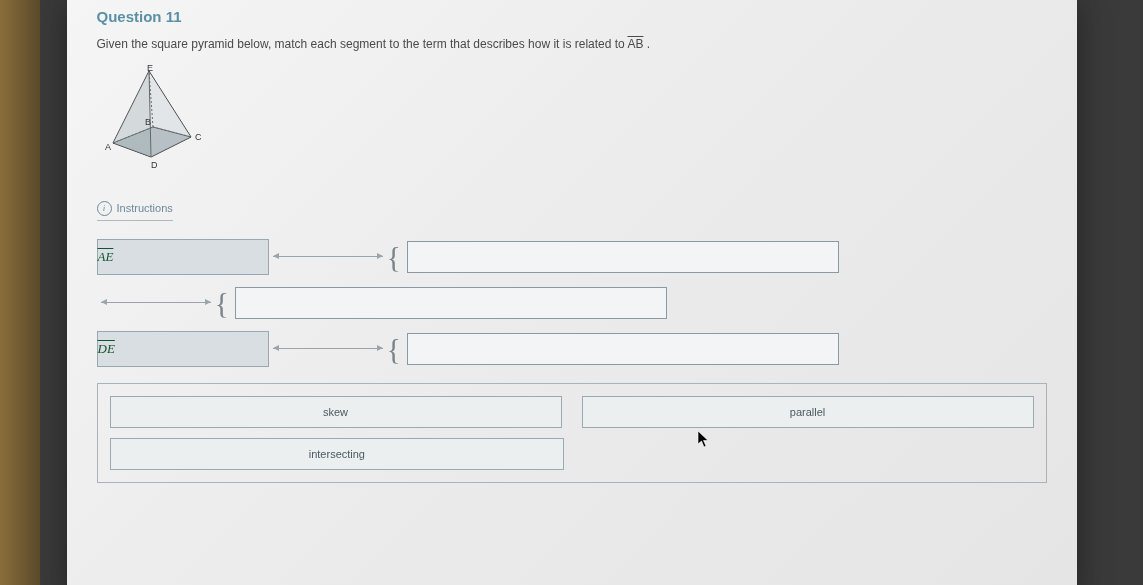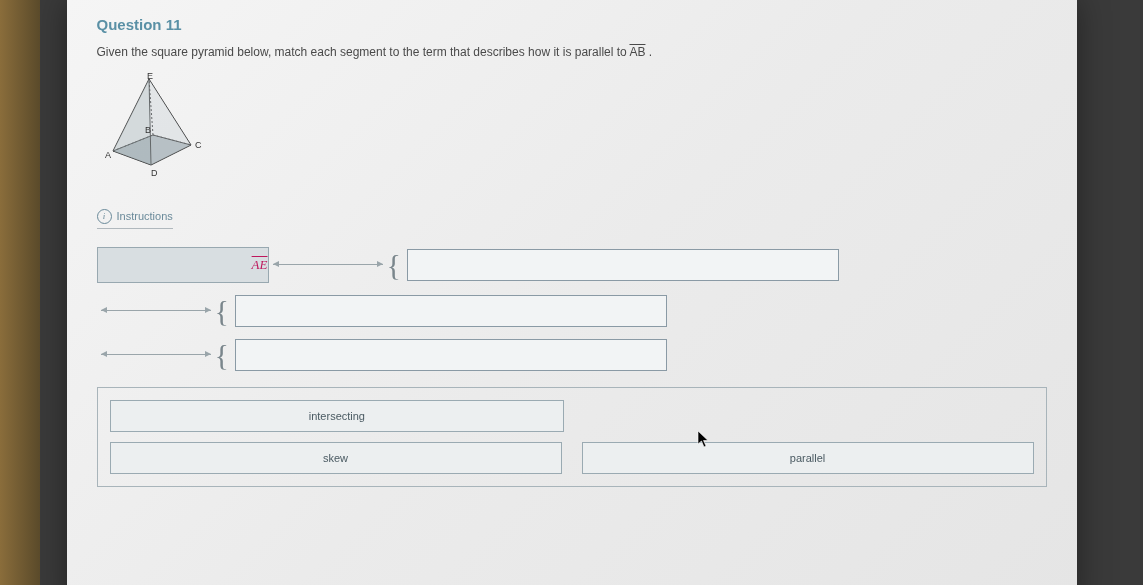--- a/index.html
+++ b/index.html
@@ -1,25 +1,25 @@
 <!DOCTYPE html>
 <html><head>
 <meta charset="utf-8">
 <style>
 body{margin:0;font-family:Arial,Helvetica,sans-serif;background:#3a3a3a;display:flex;justify-content:center;align-items:flex-start;min-height:585px;overflow:hidden}
 .page{width:950px;background:linear-gradient(135deg,#f5f5f5 0%,#ebebeb 50%,#e5e5e5 100%);padding:0 30px 20px 30px;min-height:585px;position:relative;box-shadow:0 0 30px rgba(0,0,0,.4)}
 .left-edge{position:fixed;left:0;top:0;bottom:0;width:40px;background:linear-gradient(90deg,#8a6d3b 0%,#5a4a2a 100%);z-index:10}
-.qnum{color:#5a90a5;font-weight:bold;font-size:15px;margin:0 0 12px 0;padding-top:16px}
+.qnum{color:#5a90a5;font-weight:bold;font-size:15px;margin:0 0 12px 0;padding-top:8px}
 .prompt{color:#4a4a4a;font-size:12px;margin-bottom:14px}
 .prompt .ov{text-decoration:overline;}
 .pyramid{margin:4px 0 18px 6px}
 .instructions{display:inline-flex;align-items:center;gap:5px;color:#6a8a9a;font-size:11px;border-bottom:1px solid #b0b8bd;padding-bottom:4px;margin-bottom:18px;cursor:pointer}
 .instructions .circ{width:13px;height:13px;border:1px solid #6a8a9a;border-radius:50%;display:inline-flex;align-items:center;justify-content:center;font-size:9px;font-style:italic;font-family:serif}
 .match-row{display:flex;align-items:center;margin-bottom:12px}
-.seg-box{width:170px;height:34px;background:#d8dee1;border:1px solid #98a8b0;display:flex;align-items:center;justify-content:flex-end;font-style:italic;font-family:'Times New Roman',serif;font-size:13px;color:#be185d}
+.seg-box{width:170px;height:34px;background:#d8dee1;border:1px solid #98a8b0;display:flex;align-items:center;justify-content:flex-start;font-style:italic;font-family:'Times New Roman',serif;font-size:13px;color:#14532d}
 .seg-box span{text-decoration:overline}
 .connector{width:110px;height:1px;background:#9aa5aa;position:relative;margin:0 4px}
 .connector::before,.connector::after{content:'';position:absolute;top:-3px;width:0;height:0;border-top:3.5px solid transparent;border-bottom:3.5px solid transparent}
 .connector::before{left:0;border-right:6px solid #9aa5aa}
 .connector::after{right:0;border-left:6px solid #9aa5aa}
 .brace{font-size:30px;color:#7a868c;font-family:serif;line-height:20px;margin-right:6px}
 .drop-box{width:430px;height:30px;border:1px solid #8a9aa5;background:#f2f4f5}
 .bank{border:1px solid #a8b4ba;padding:12px;margin-top:16px}
 .bank-row{display:flex;gap:20px;margin-bottom:10px}
 .bank-row:last-child{margin-bottom:0}
@@ -29,21 +29,21 @@
 </head>
 <body>
 
 <div class="left-edge"></div>
 
 <div class="page">
 
   <div class="qnum">Question 11</div>
 
   <div class="prompt">
-    <span>Given the square pyramid below, match each segment to the term that describes how it is parallel to </span>
+    <span>Given the square pyramid below, match each segment to the term that describes how it is related to </span>
     <span class="ov">AB</span>
     <span> .</span>
   </div>
 
   <div class="pyramid">
     <svg width="120" height="110" viewBox="0 0 120 110">
       <polygon points="10,78 50,62 88,72 48,92" fill="#7a8a92" fill-opacity="0.55" stroke="#333" stroke-width="1"></polygon>
       <line x1="10" y1="78" x2="46" y2="6" stroke="#333" stroke-width="1"></line>
       <line x1="88" y1="72" x2="46" y2="6" stroke="#333" stroke-width="1"></line>
       <line x1="48" y1="92" x2="46" y2="6" stroke="#333" stroke-width="1"></line>
@@ -73,33 +73,36 @@
       <div class="connector"></div>
       <div class="brace">{</div>
       <div class="drop-box"></div>
     </div>
     <div class="match-row">
       <div class="connector"></div>
       <div class="brace">{</div>
       <div class="drop-box"></div>
     </div>
     <div class="match-row">
+      <div class="seg-box">
+          <span>DE</span>
+        </div>
       <div class="connector"></div>
       <div class="brace">{</div>
       <div class="drop-box"></div>
     </div>
   </div>
 
   <div class="bank">
     <div class="bank-row">
-      <div class="term" style="max-width:49%">intersecting</div>
+      <div class="term">skew</div>
+      <div class="term">parallel</div>
     </div>
     <div class="bank-row">
-      <div class="term">skew</div>
-      <div class="term">parallel</div>
+      <div class="term" style="max-width:49%">intersecting</div>
     </div>
   </div>
 
   <svg class="cursor" style="left:630px;top:430px" viewBox="0 0 14 18">
     <path d="M1 1 L1 14 L4.5 11 L7 17 L9 16 L6.5 10.5 L11 10.5 Z" fill="#000" stroke="#fff" stroke-width="0.6"></path>
   </svg>
 
 </div>
 
 </body></html>

